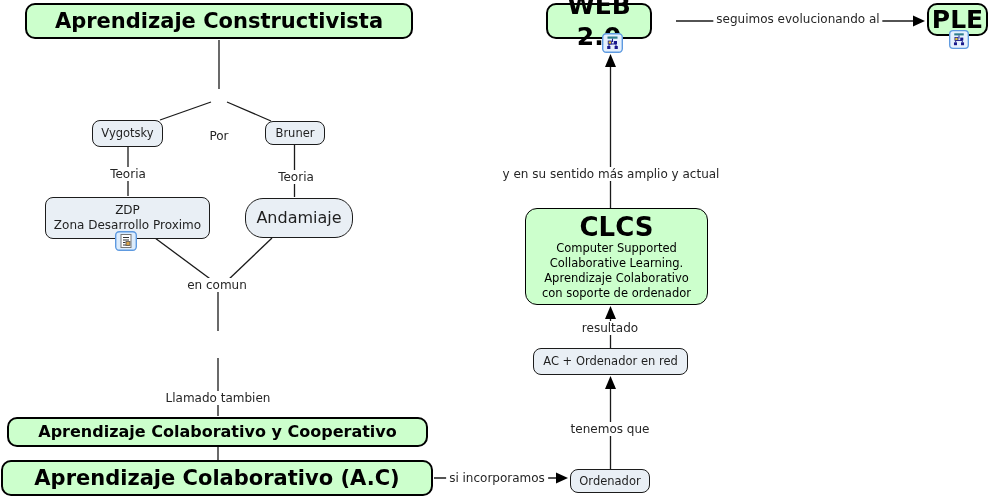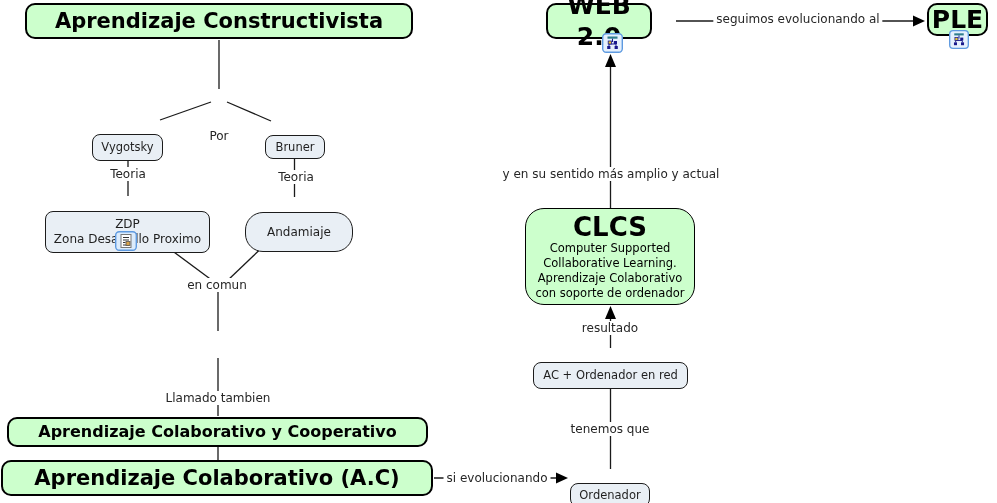--- a/index.html
+++ b/index.html
@@ -5,21 +5,21 @@
   html,body{margin:0;padding:0;background:#fff;}
   .canvas{
     position:relative;width:997px;height:503px;background:#ffffff;
     font-family:"DejaVu Sans","Liberation Sans",sans-serif;overflow:hidden;
   }
   svg.wires{position:absolute;left:0;top:0;z-index:1;}
   .node{
     position:absolute;box-sizing:border-box;display:flex;align-items:center;justify-content:center;
     text-align:center;white-space:pre-line;z-index:2;color:#1f1f1f;line-height:1.25;cursor:default;
   }
-  .gray{background:#e9eff5;border:1.4px solid #1c1c1c;border-radius:8px;font-size:11.5px;margin-top:14px;}
+  .gray{background:#e9eff5;border:1.4px solid #1c1c1c;border-radius:8px;font-size:11.5px;}
   .green{background:#ccffcc;border:2px solid #000;border-radius:10px;font-weight:bold;color:#000;}
   .label{
     position:absolute;transform:translateX(-50%);background:#ffffff;padding:0 3px;
     font-size:12px;color:#262626;z-index:2;white-space:nowrap;
   }
   .icon{position:absolute;z-index:3;line-height:0;}
 </style>
 </head>
 <body>
 
@@ -50,47 +50,47 @@
       <polygon points="610.5,54 605,67 616,67"></polygon>
       <polygon points="925,21 913,15.5 913,26.5"></polygon>
     </g>
   </svg>
 
   <span class="label" style="left:219px;top:89px;margin-top:40px;">Por</span>
   <span class="label" style="left:128px;top:167px;">Teoria</span>
   <span class="label" style="left:296px;top:170px;">Teoria</span>
   <span class="label" style="left:217px;top:278px;">en comun</span>
   <span class="label" style="left:218px;top:391px;">Llamado tambien</span>
-  <span class="label" style="left:497px;top:471px;">si evolucionando</span>
+  <span class="label" style="left:497px;top:471px;">si incorporamos</span>
   <span class="label" style="left:610px;top:422px;">tenemos que</span>
   <span class="label" style="left:610px;top:321px;">resultado</span>
   <span class="label" style="left:611px;top:167px;">y en su sentido más amplio y actual</span>
   <span class="label" style="left:798px;top:12px;">seguimos evolucionando al</span>
 
   <div class="node green" style="left:25px;top:3px;width:388px;height:36px;font-size:21px;">Aprendizaje Constructivista</div>
 
   <div class="node gray" style="left:92px;top:120px;width:71px;height:27px;">Vygotsky</div>
 
   <div class="node gray" style="left:265px;top:121px;width:60px;height:24px;">Bruner</div>
 
   <div class="node gray" style="left:45px;top:197px;width:165px;height:42px;font-size:12px;">ZDP
 Zona Desarrollo Proximo</div>
 
-  <div class="node gray" style="left:245px;top:198px;width:108px;height:40px;font-size:12px;border-radius:18px;">Andamiaje</div>
+  <div class="node gray" style="left:245px;top:198px;width:108px;height:40px;font-size:16px;border-radius:18px;">Andamiaje</div>
 
 
   <div class="node green" style="left:7px;top:417px;width:421px;height:30px;font-size:16px;">Aprendizaje Colaborativo y Cooperativo</div>
 
   <div class="node green" style="left:1px;top:460px;width:432px;height:36px;font-size:21px;">Aprendizaje Colaborativo (A.C)</div>
 
   <div class="node gray" style="left:570px;top:469px;width:80px;height:24px;">Ordenador</div>
 
   <div class="node gray" style="left:533px;top:348px;width:155px;height:27px;">AC + Ordenador en red</div>
 
-  <div class="node green" style="left:525px;top:208px;width:170px;height:97px;flex-direction:column;border-width:1.6px;border-radius:19px;padding:18px 0;">
+  <div class="node green" style="left:525px;top:208px;width:183px;height:97px;flex-direction:column;border-width:1.6px;border-radius:12px;padding:18px 0;">
     <div style="font-size:26px;font-weight:bold;line-height:1.1;">CLCS</div>
     <div style="font-size:11.5px;font-weight:normal;line-height:1.28;white-space:pre-line;">Computer Supported
 Collaborative Learning.
 Aprendizaje Colaborativo
 con soporte de ordenador</div>
   </div>
 
   <div class="node green" style="left:546px;top:3px;width:106px;height:36px;font-size:25px;">WEB 2.0</div>
 
   <div class="node green" style="left:927px;top:3px;width:61px;height:33px;font-size:25px;">PLE</div>

